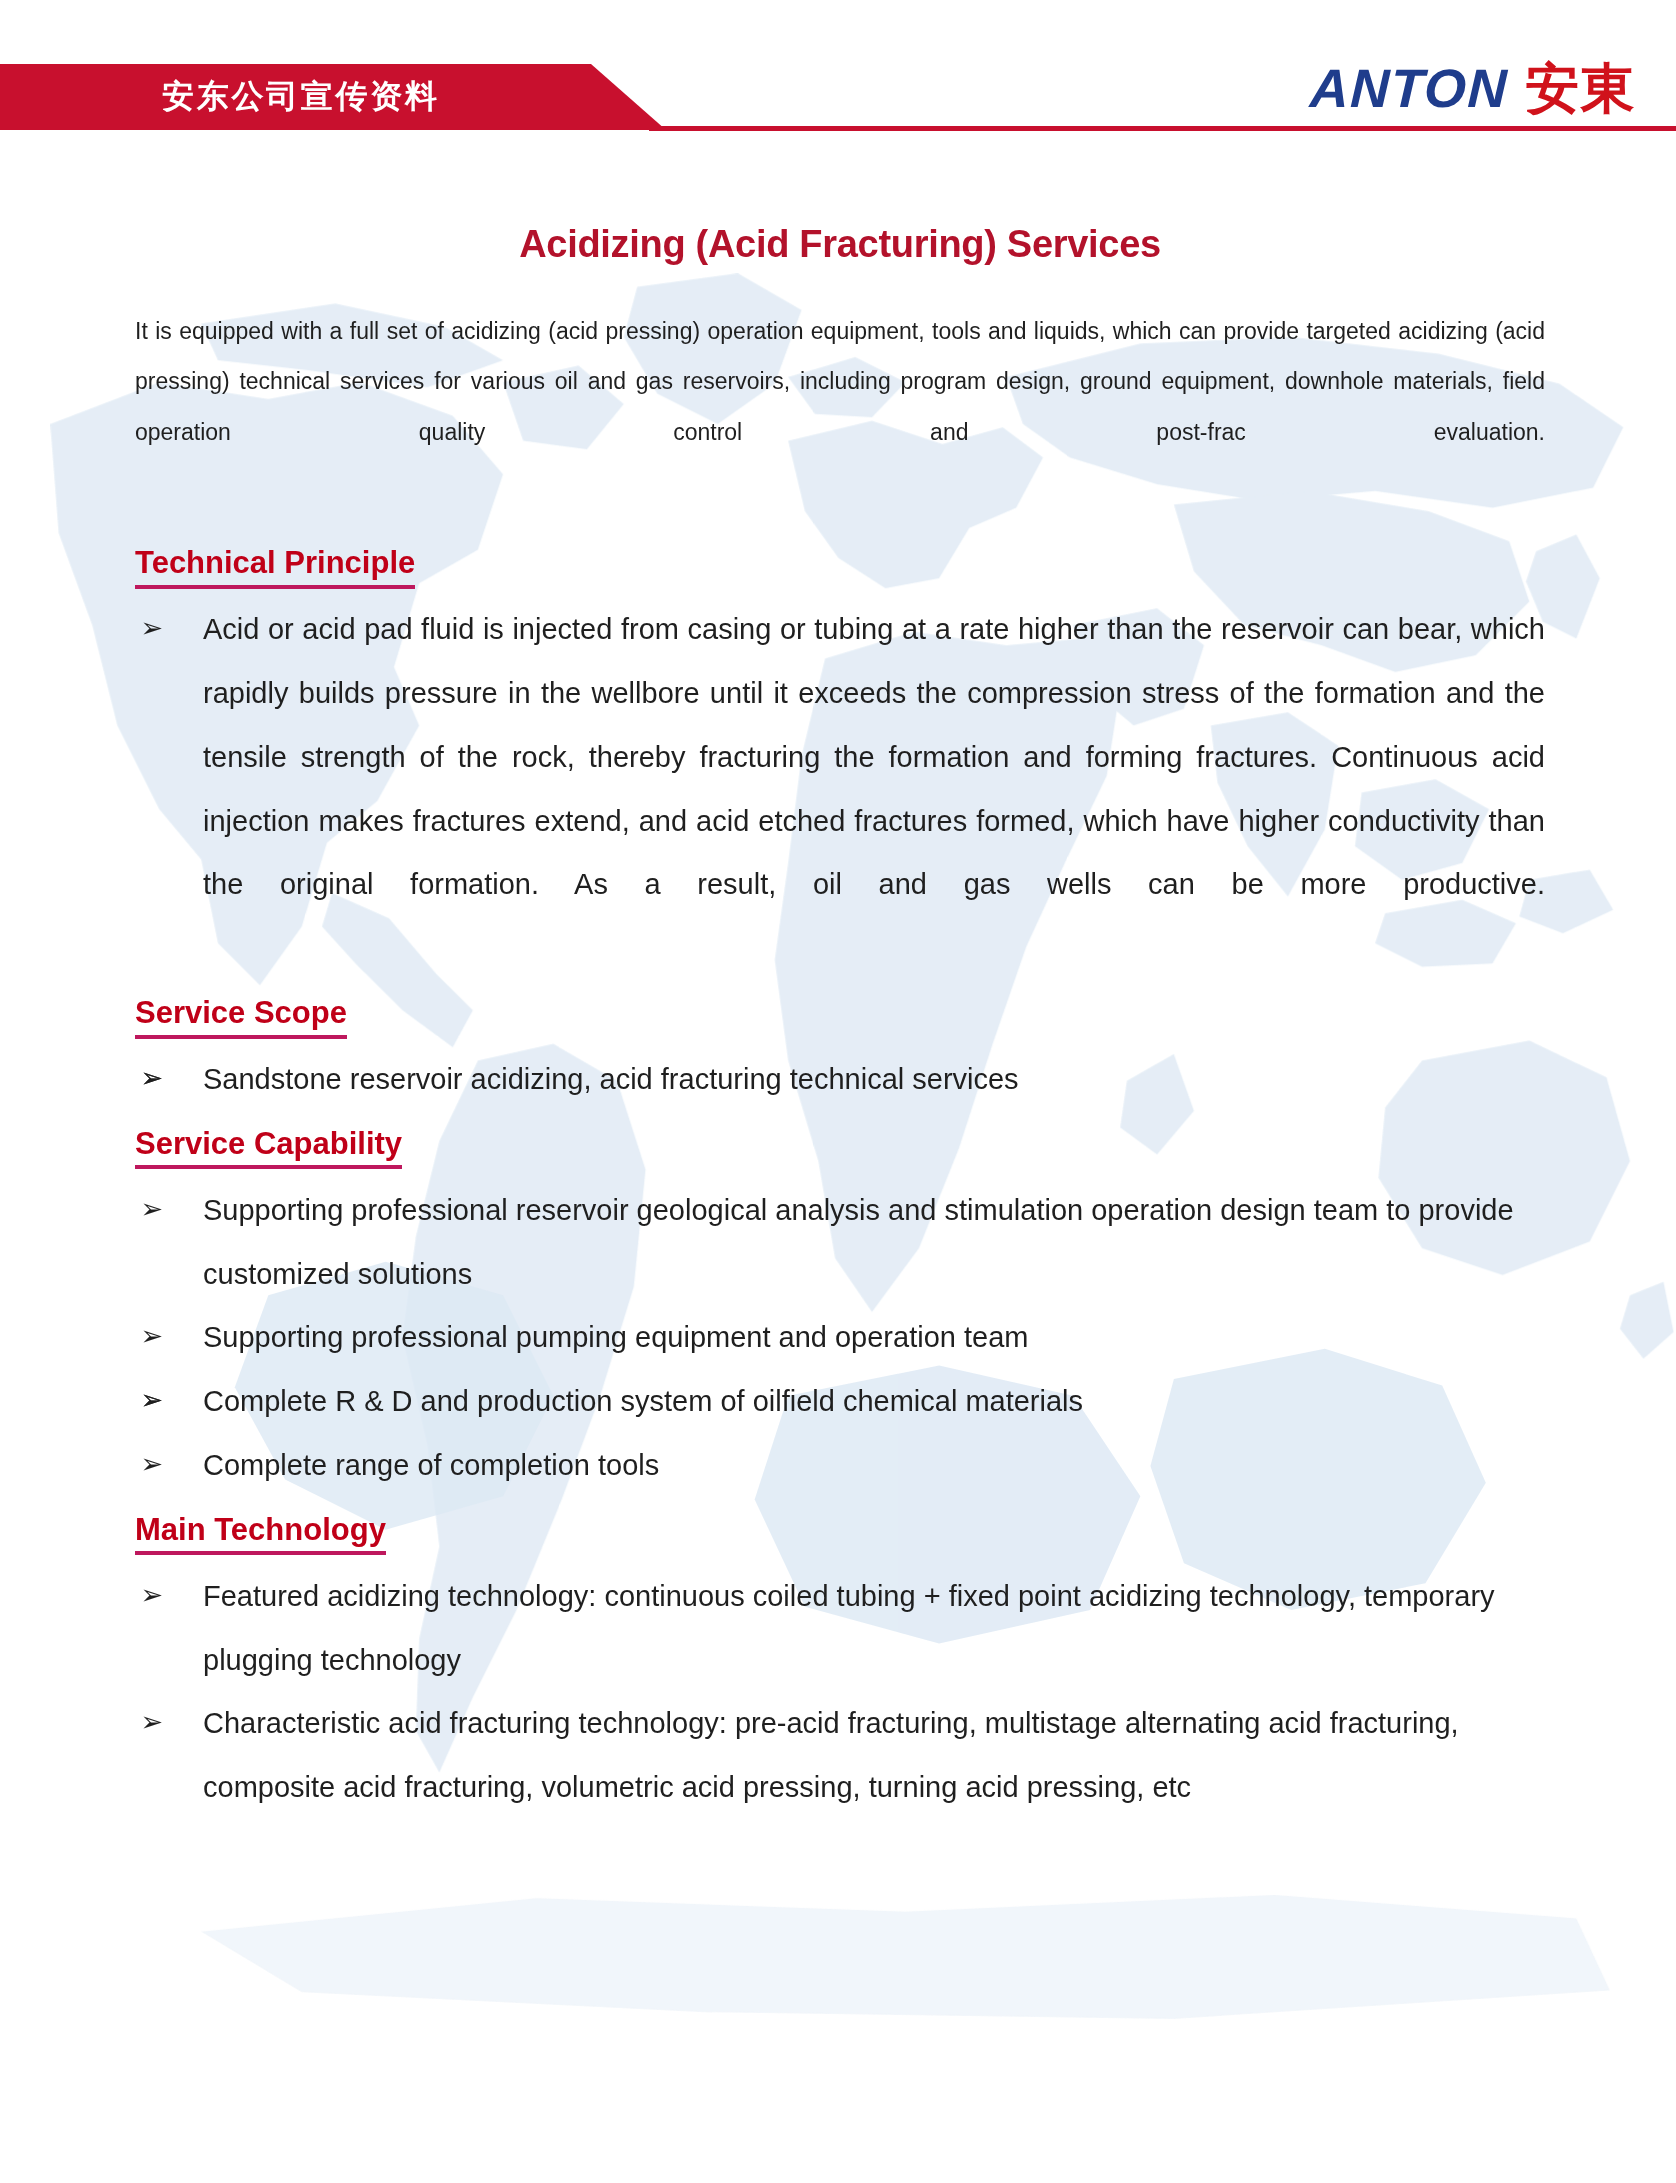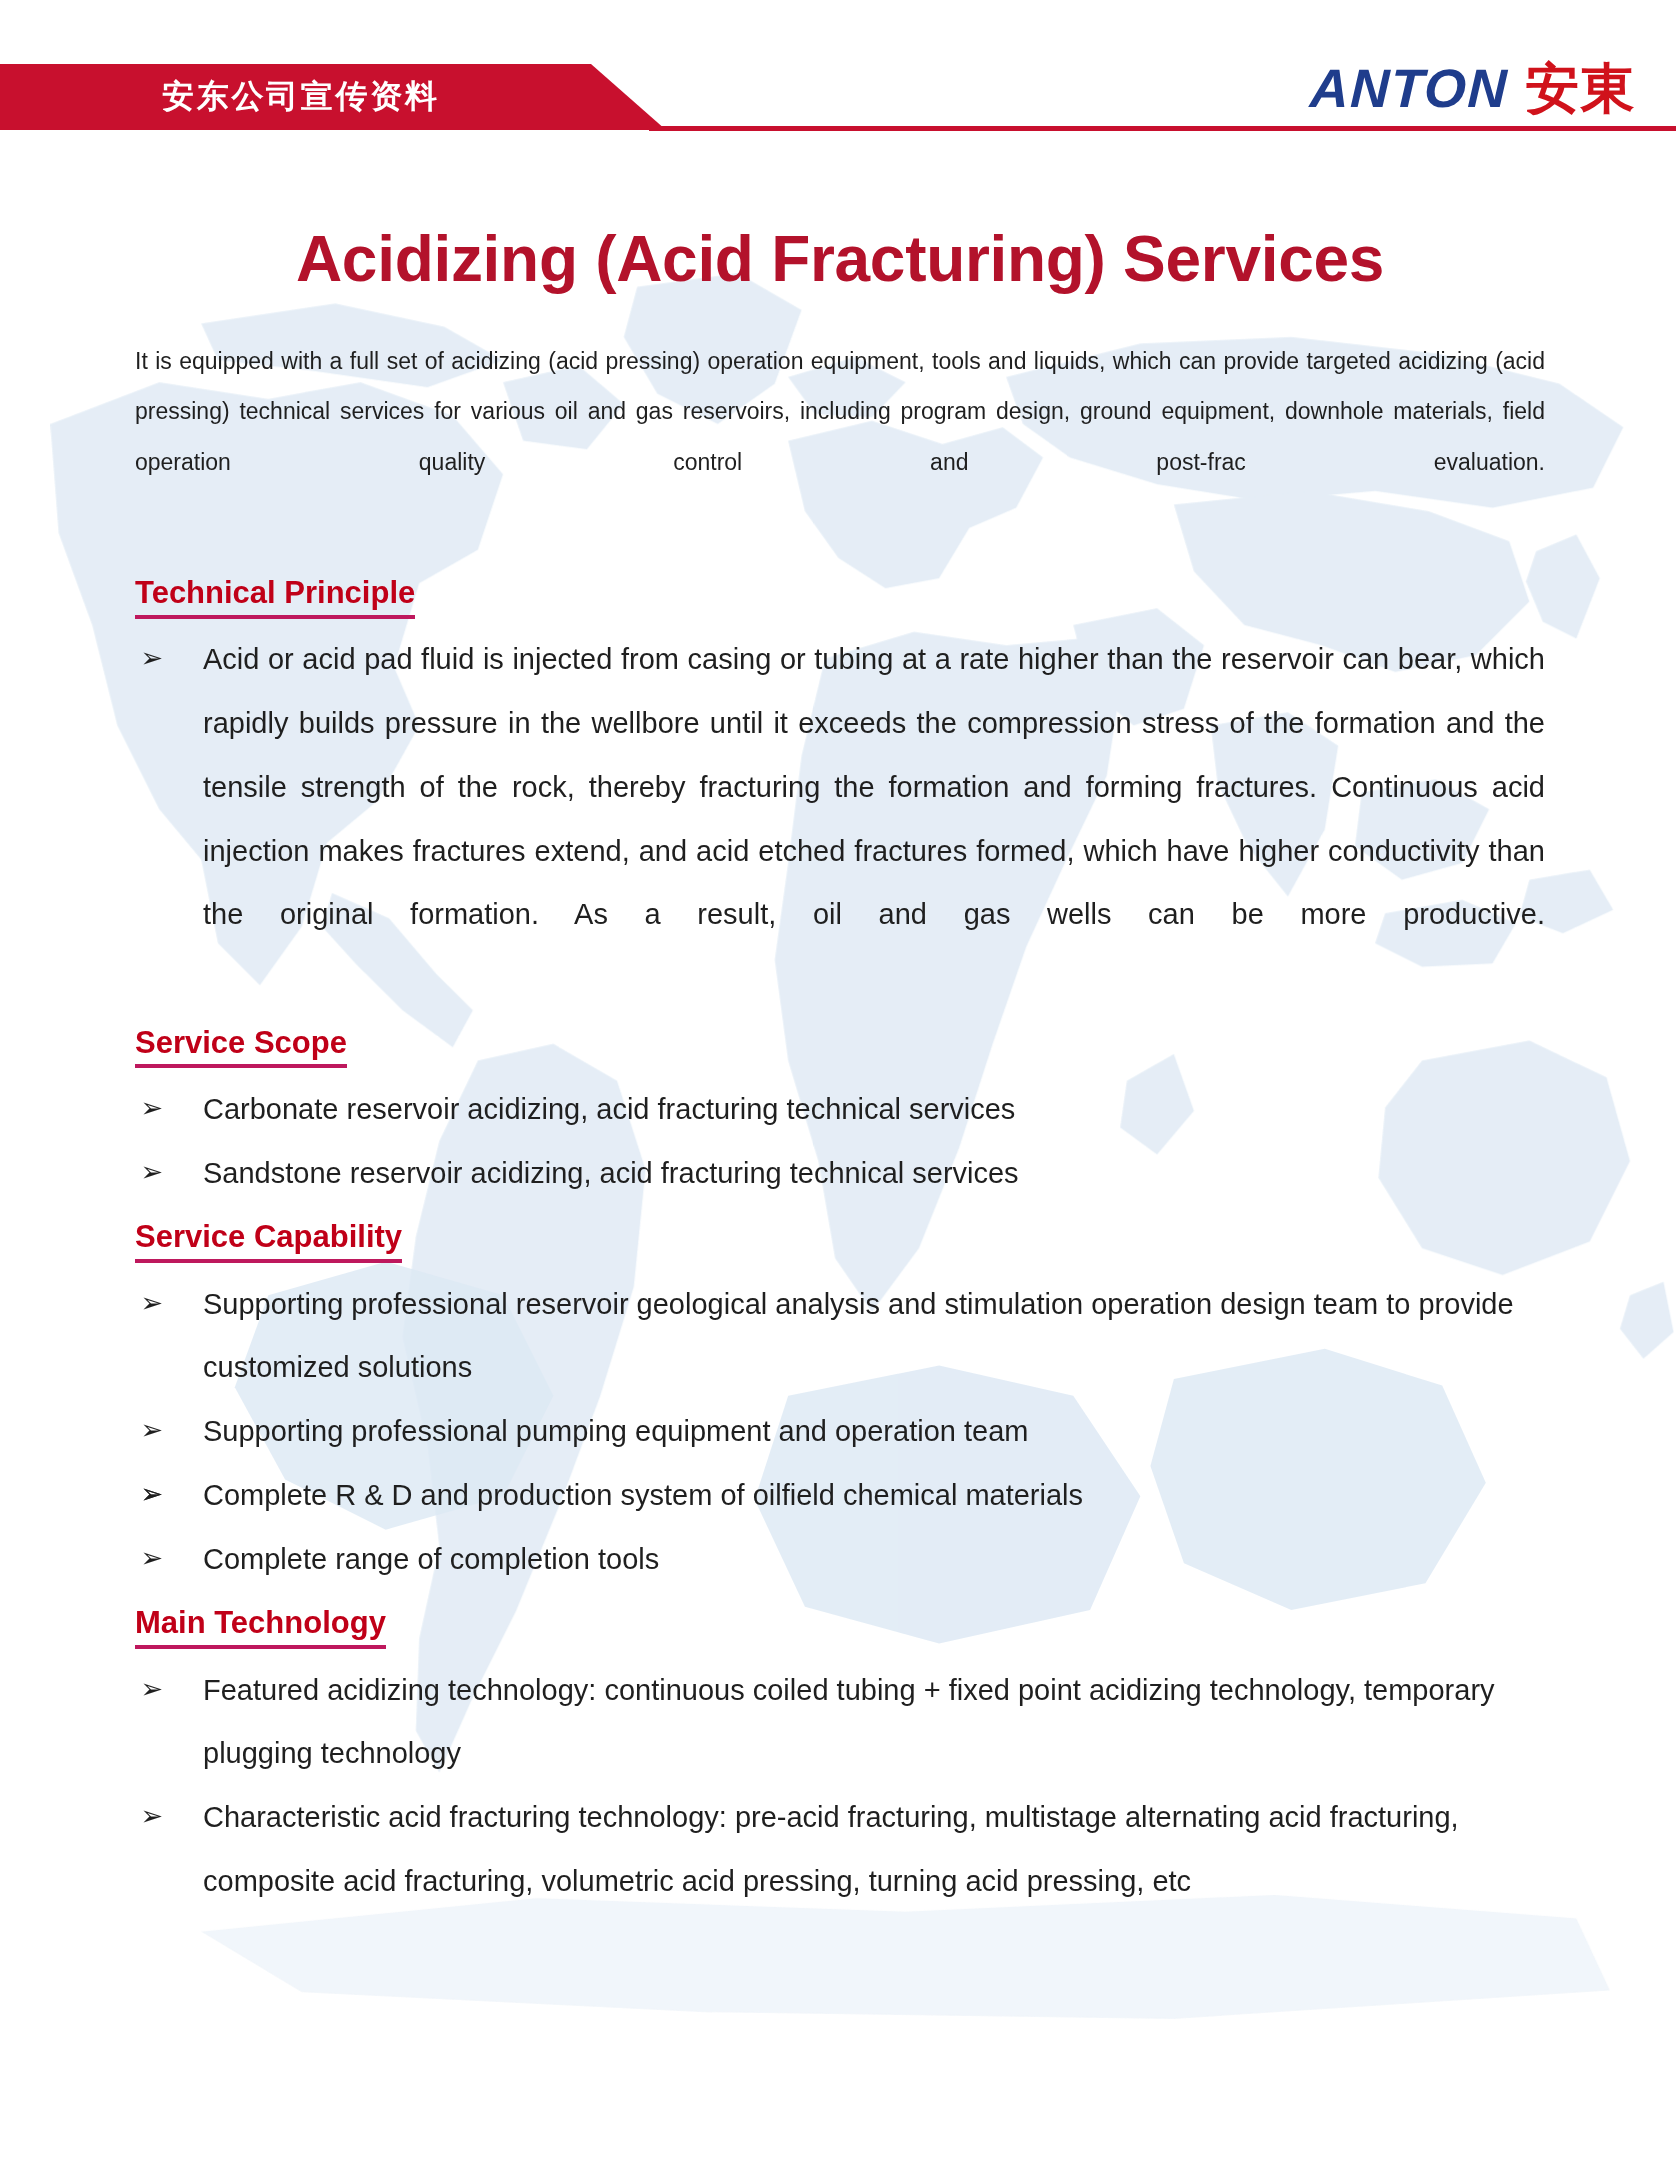--- a/index.html
+++ b/index.html
@@ -109,21 +109,21 @@
     position: absolute;
     left: 135px;
     top: 223px;
     width: 1410px;
     z-index: 2;
   }
 
   .doc-title {
     text-align: center;
     color: #B3122B;
-    font-size: 64px;
+    font-size: 38px;
     font-weight: bold;
     letter-spacing: -0.3px;
     margin: 0 0 39px 0;
     line-height: 1.15;
   }
 
   .intro {
     text-align: justify;
     text-justify: inter-word;
     color: #1f1f1f;
@@ -252,21 +252,21 @@
 
     <h1 class="doc-title">Acidizing (Acid Fracturing) Services</h1>
 
     <p class="intro">It is equipped with a full set of acidizing (acid pressing) operation equipment, tools and liquids, which can provide targeted acidizing (acid pressing) technical services for various oil and gas reservoirs, including program design, ground equipment, downhole materials, field operation quality control and post-frac evaluation.</p>
 
     <div id="sections-root">
         <div class="section"><div class="section-heading">Technical Principle</div><ul class="bullets">
             <li class="bullet bullet-justify"><span class="bullet-marker">➢</span><span class="bullet-text">Acid or acid pad fluid is injected from casing or tubing at a rate higher than the reservoir can bear, which rapidly builds pressure in the wellbore until it exceeds the compression stress of the formation and the tensile strength of the rock, thereby fracturing the formation and forming fractures. Continuous acid injection makes fractures extend, and acid etched fractures formed, which have higher conductivity than the original formation. As a result, oil and gas wells can be more productive.</span></li>
           </ul><div class="sec-gap"></div></div>
         <div class="section"><div class="section-heading">Service Scope</div><ul class="bullets">
-            <li class="bullet"><span class="bullet-marker">➢</span><span class="bullet-text">Carbonate reservoir acidizing, acid fracturing technical services</span></li>
+            <li class="bullet"><span class="bullet-marker">➢</span></li>
             <li class="bullet"><span class="bullet-marker">➢</span><span class="bullet-text">Sandstone reservoir acidizing, acid fracturing technical services</span></li>
           </ul><div class="sec-gap"></div></div>
         <div class="section"><div class="section-heading">Service Capability</div><ul class="bullets">
             <li class="bullet"><span class="bullet-marker">➢</span><span class="bullet-text">Supporting professional reservoir geological analysis and stimulation operation design team to provide customized solutions</span></li>
             <li class="bullet"><span class="bullet-marker">➢</span><span class="bullet-text">Supporting professional pumping equipment and operation team</span></li>
             <li class="bullet"><span class="bullet-marker">➢</span></li>
             <li class="bullet"><span class="bullet-marker">➢</span><span class="bullet-text">Complete R &amp; D and production system of oilfield chemical materials</span></li>
             <li class="bullet"><span class="bullet-marker">➢</span><span class="bullet-text">Complete range of completion tools</span></li>
           </ul><div class="sec-gap"></div></div>
         <div class="section"><div class="section-heading">Main Technology</div><ul class="bullets">

